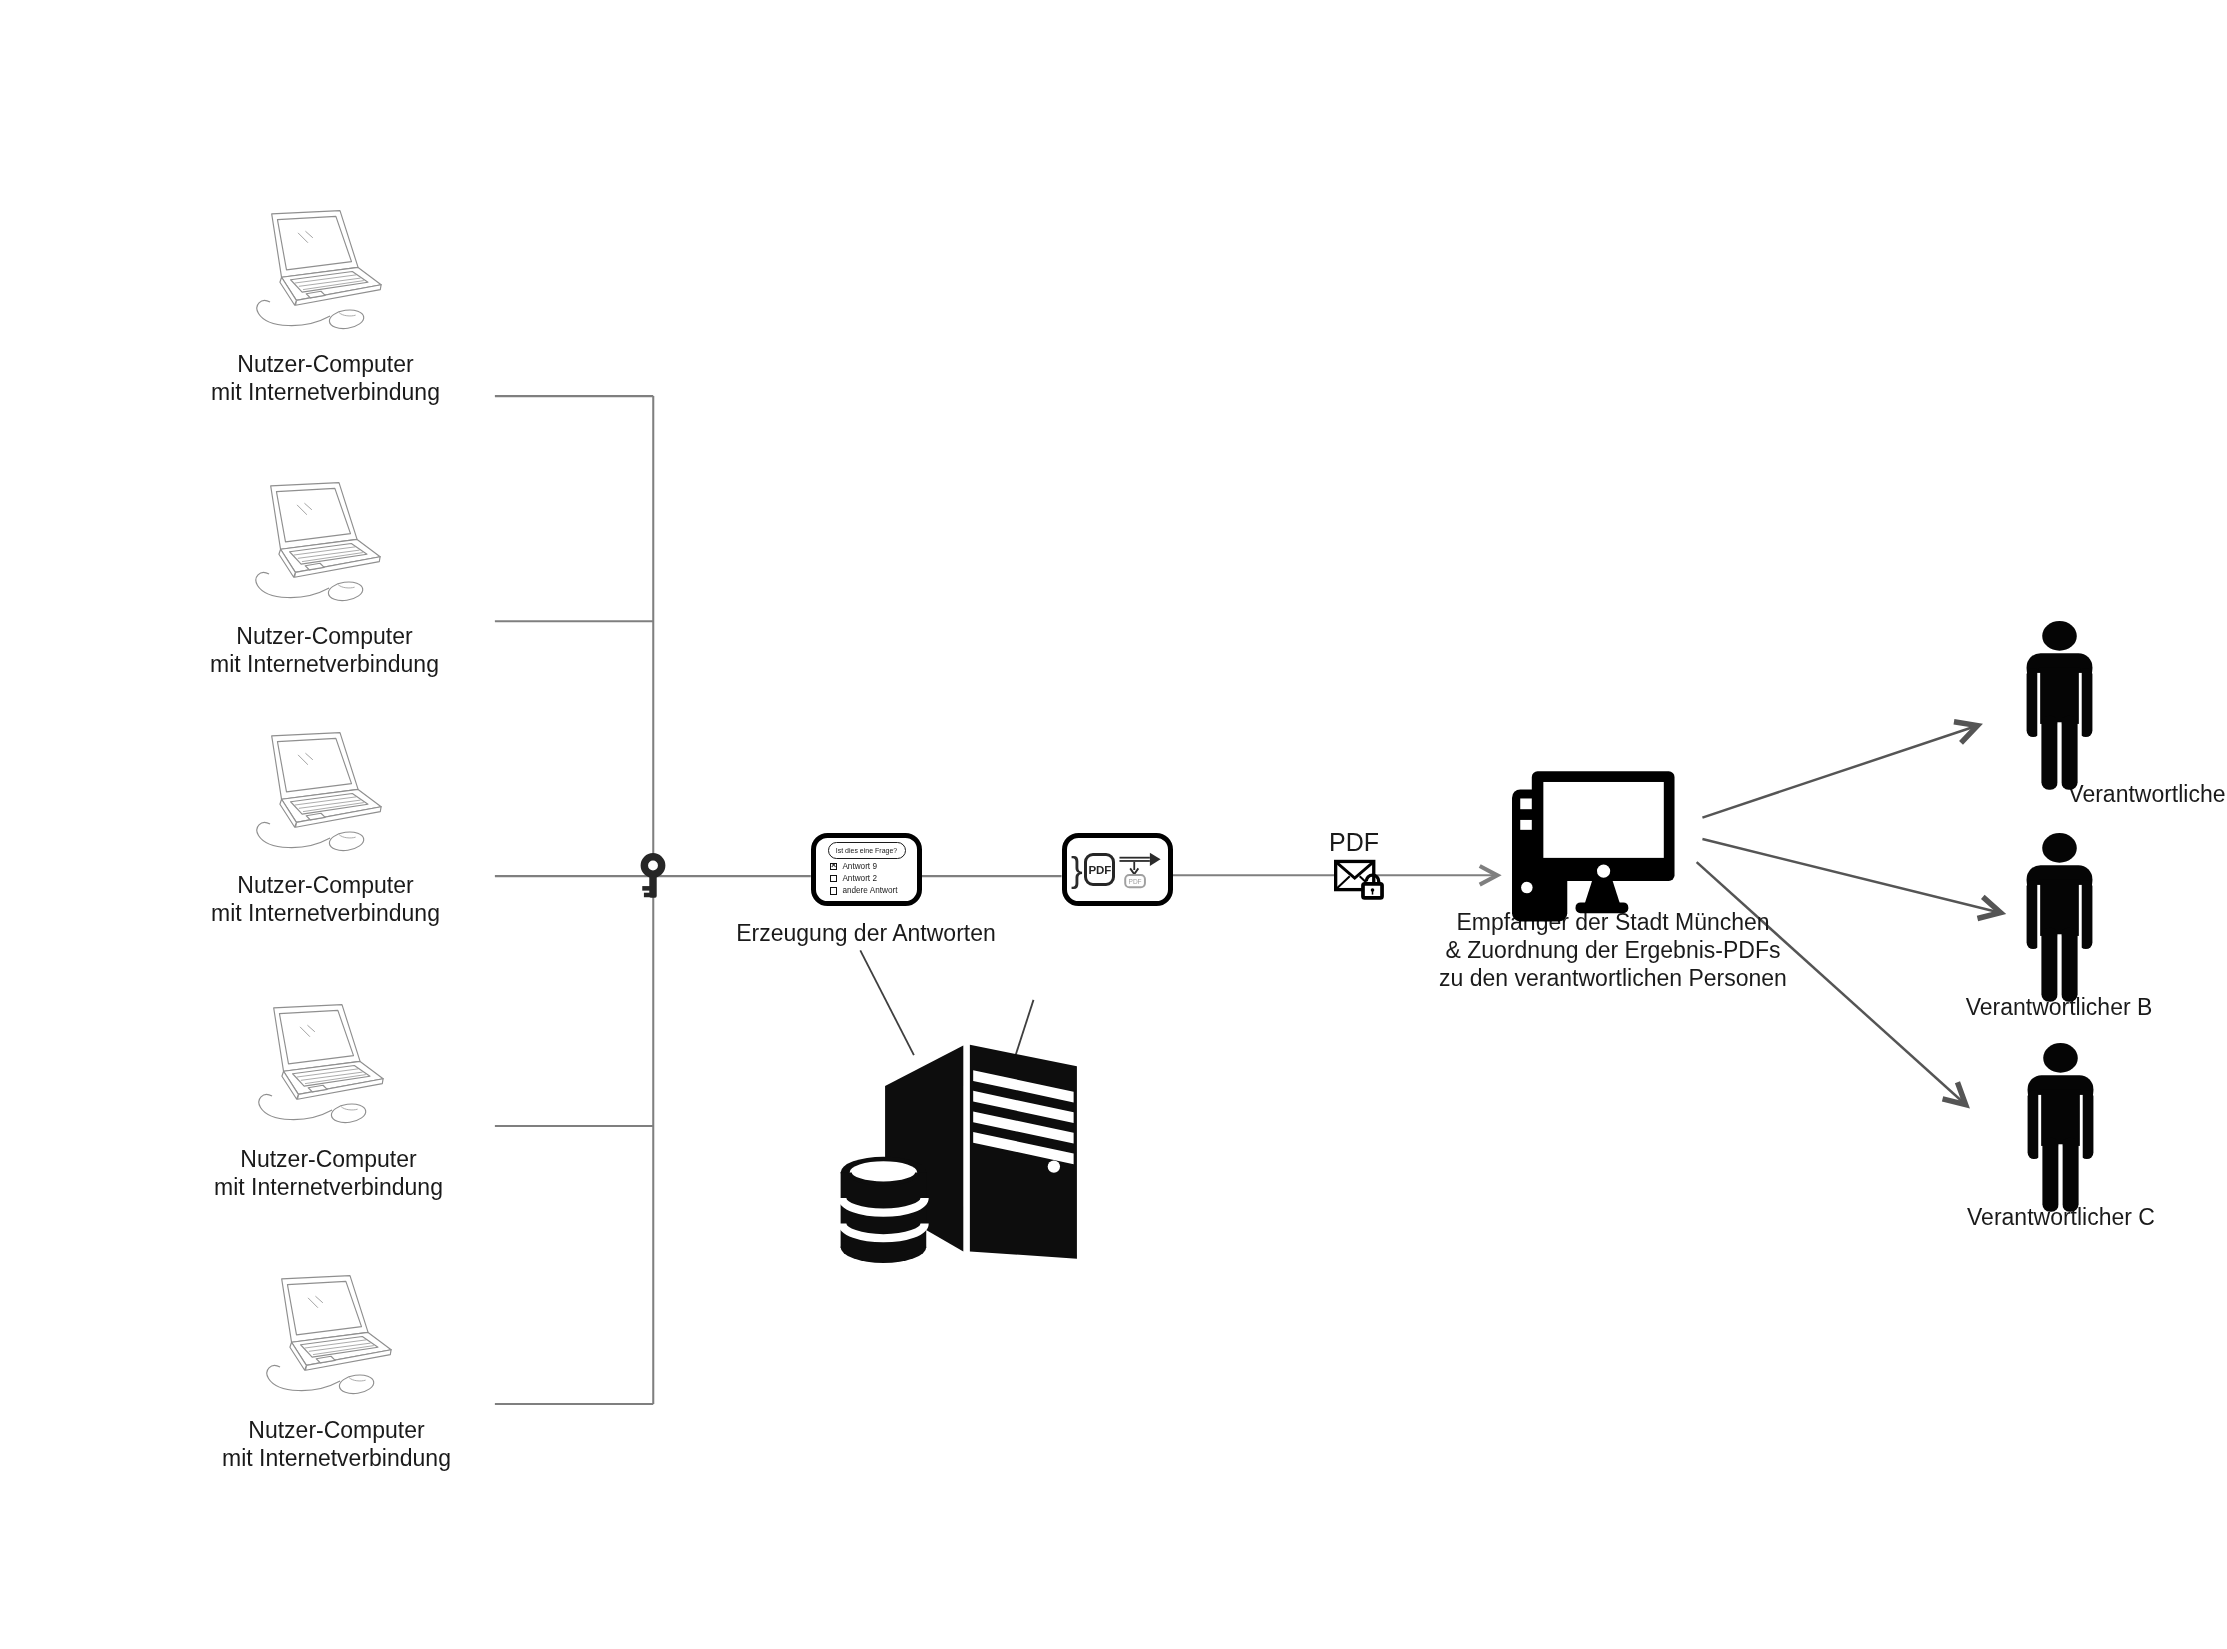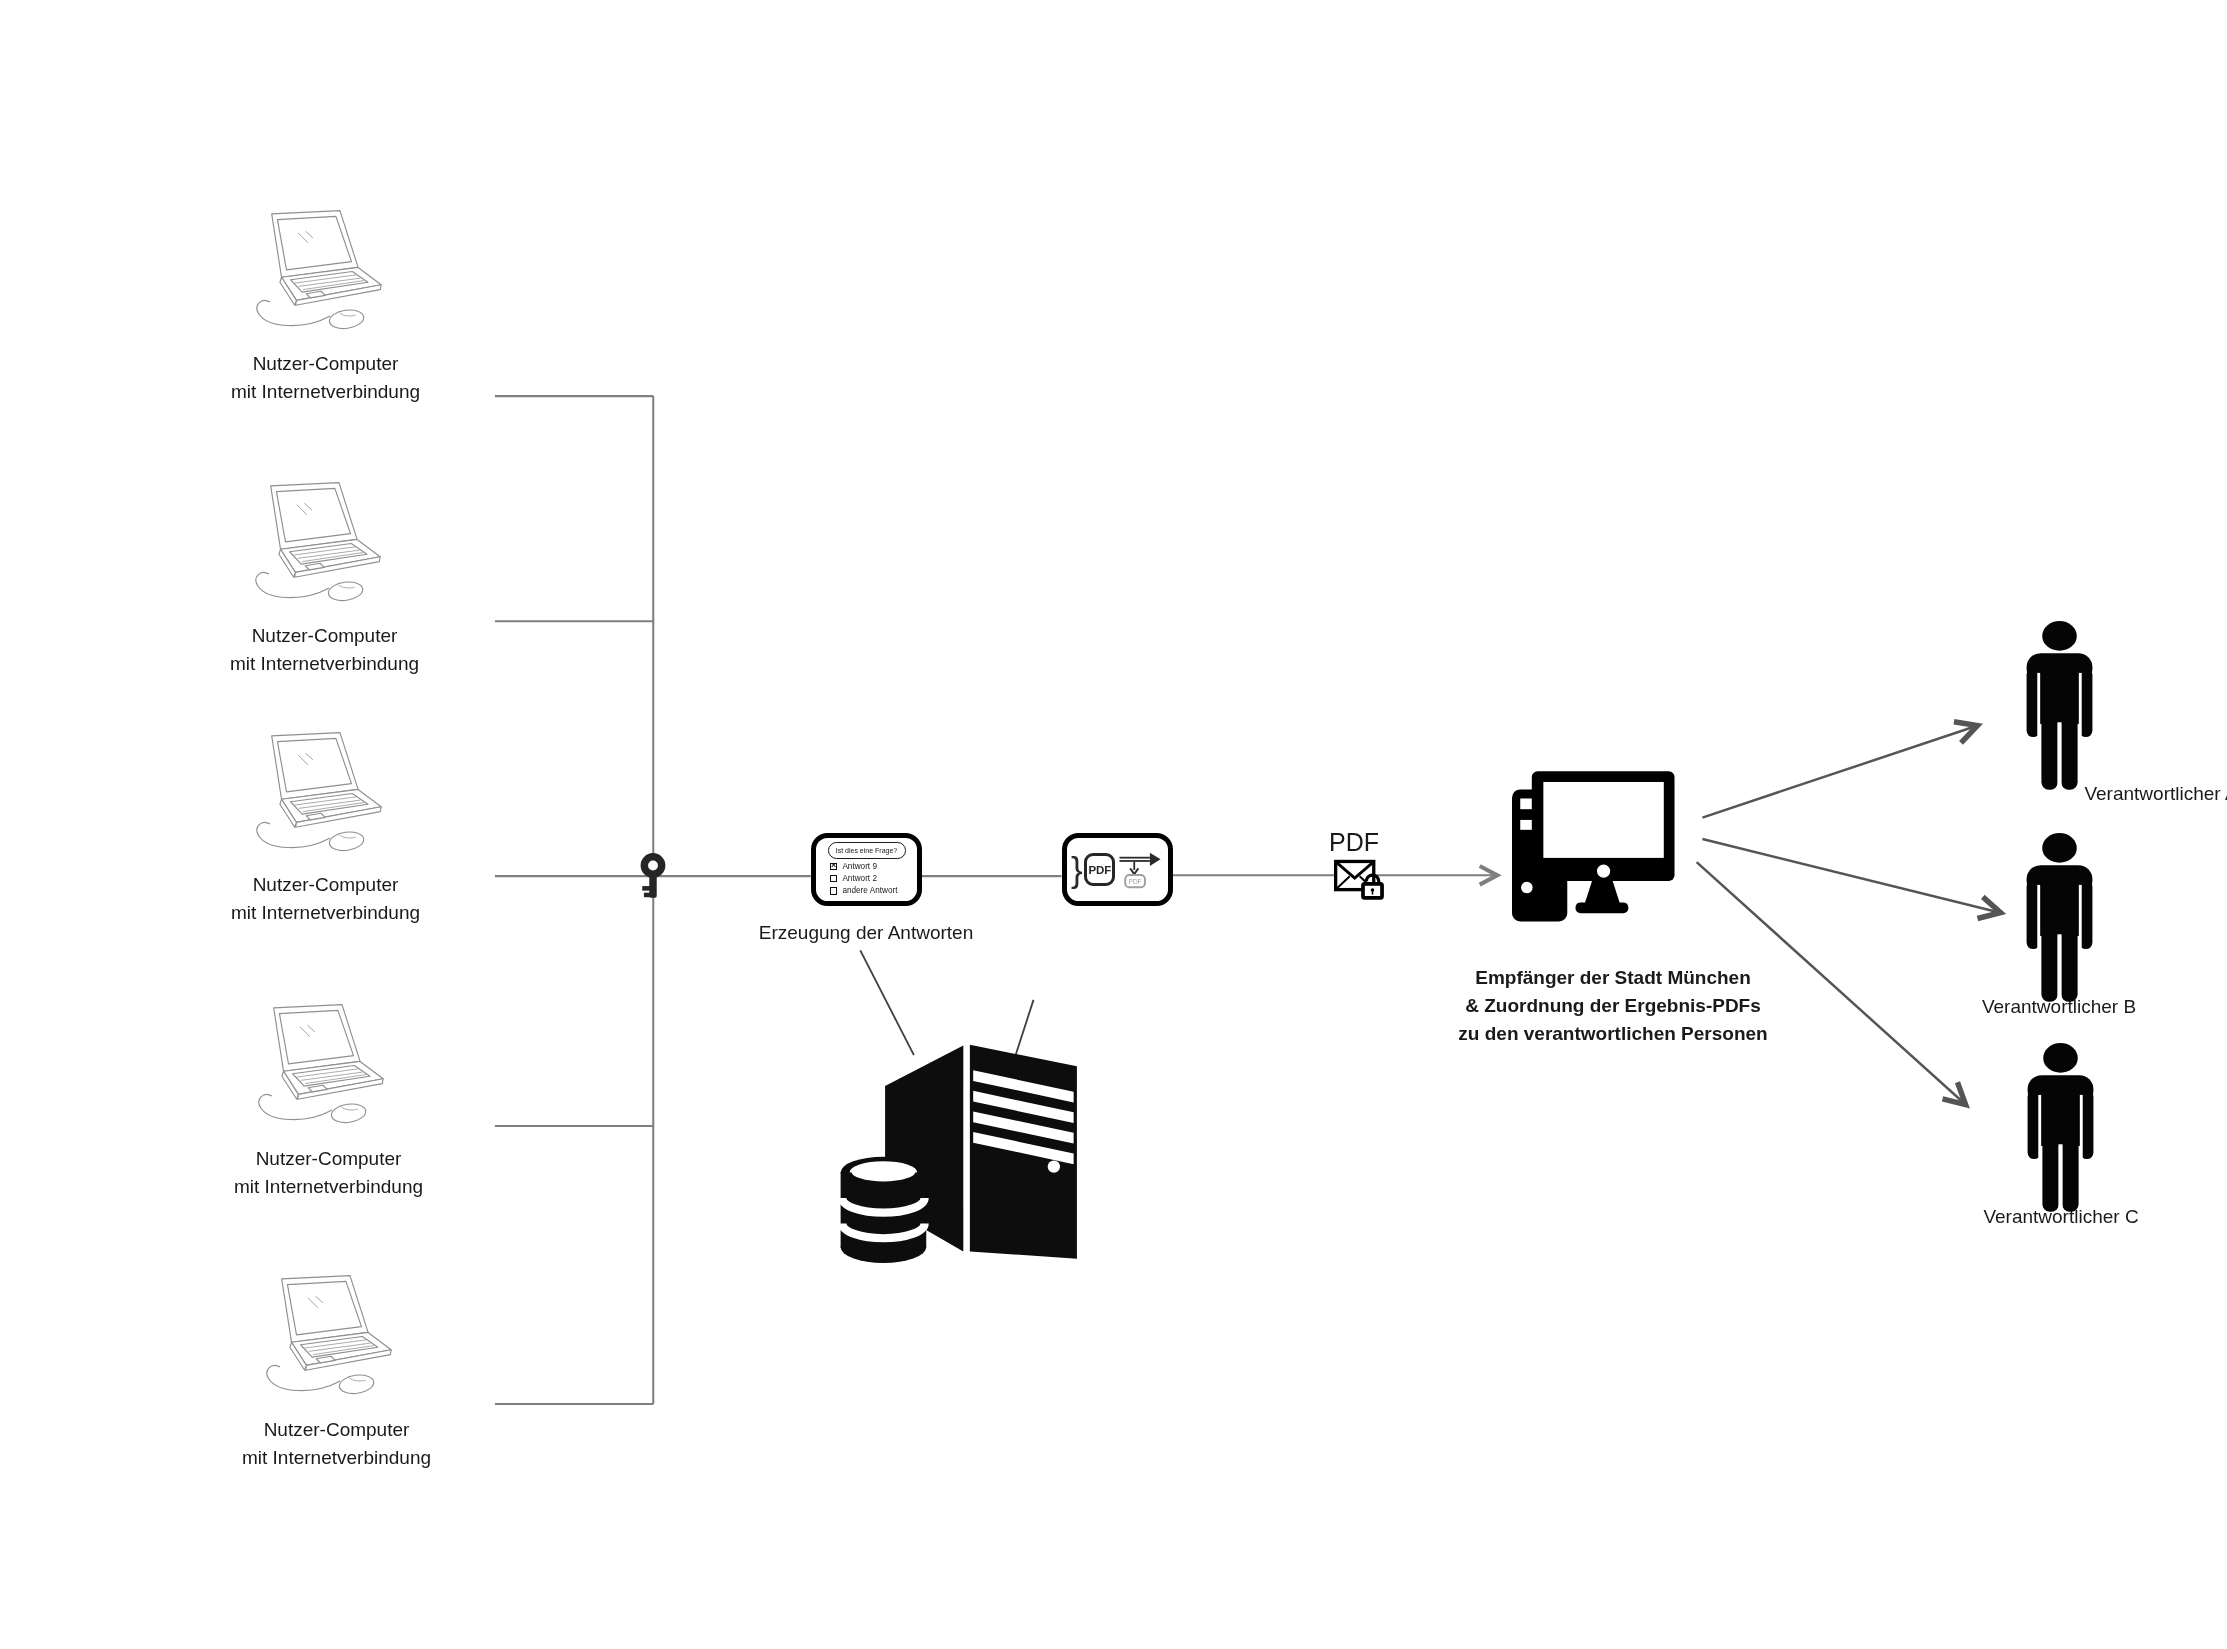--- a/index.html
+++ b/index.html
@@ -1,20 +1,20 @@
 <!DOCTYPE html>
 <html style="font-size:13.2px"><head>
 <meta charset="utf-8">
 <style>
   html,body{margin:0;padding:0;background:#fff;}
   #canvas{position:relative;width:2227px;height:1650px;background:#fff;
           font-family:"Liberation Sans",sans-serif;color:#1a1a1a;overflow:hidden;}
   .abs{position:absolute;}
   svg{display:block;}
-  .caption{position:absolute;font-size:19px;line-height:28px;text-align:center;
+  .caption{position:absolute;font-size:23px;line-height:28px;text-align:center;
            white-space:pre-line;color:#1a1a1a;}
   .flowbox{position:absolute;width:111px;height:73px;border:5px solid #000;
            border-radius:16.5px;background:#fff;box-sizing:border-box;z-index:2;}
   .q-oval{margin:4.1px auto 0;width:78px;height:16.5px;border:1.6px solid #1a1a1a;
           border-radius:9px;font-size:7px;display:flex;align-items:center;
           justify-content:center;white-space:nowrap;box-sizing:border-box;}
   .ans{display:flex;align-items:center;gap:5px;font-size:8.2px;line-height:9px;
        margin:3.3px 0 0 14px;white-space:nowrap;}
   .cb{width:7.4px;height:7.4px;border:1.3px solid #111;box-sizing:border-box;
       display:flex;align-items:center;justify-content:center;
@@ -211,21 +211,21 @@
     <rect x="0" y="27" width="67" height="160" rx="10" fill="#000000"></rect>
     <rect x="10" y="38" width="40" height="13" fill="#ffffff"></rect>
     <rect x="10" y="64" width="40" height="12" fill="#ffffff"></rect>
     <circle cx="18" cy="146" r="7" fill="#ffffff"></circle>
     <rect x="24" y="5" width="173" height="133" rx="7" fill="#000000"></rect>
     <rect x="38" y="18" width="146" height="92" fill="#ffffff"></rect>
     <circle cx="111" cy="126" r="8" fill="#ffffff"></circle>
     <polygon points="97,138 122,138 131,166 88,166" fill="#000000"></polygon>
     <rect x="77" y="164" width="64" height="13" rx="6" fill="#000000"></rect>
   </svg>
-  <div class="caption" style="left:1407px;top:964px;width:412px;font-weight:bold;">Empfänger der Stadt München
+  <div class="caption" style="left:1407px;top:908px;width:412px;">Empfänger der Stadt München
 &amp; Zuordnung der Ergebnis-PDFs
 zu den verantwortlichen Personen</div>
 
   <svg class="node" style="left:832px;top:1025px;" width="256" height="247" viewBox="0 0 310 300">
     <polygon points="64,74 159,25 159,275 64,220" fill="#0d0d0d"></polygon>
     <polygon points="167,24 297,50 297,284 167,275" fill="#0d0d0d"></polygon>
     <polygon points="171,55 293,81 293,94 171,68" fill="#ffffff"></polygon>
     <polygon points="171,80 293,106 293,119 171,93" fill="#ffffff"></polygon>
     <polygon points="171,105 293,131 293,144 171,118" fill="#ffffff"></polygon>
     <polygon points="171,130 293,156 293,169 171,143" fill="#ffffff"></polygon>

